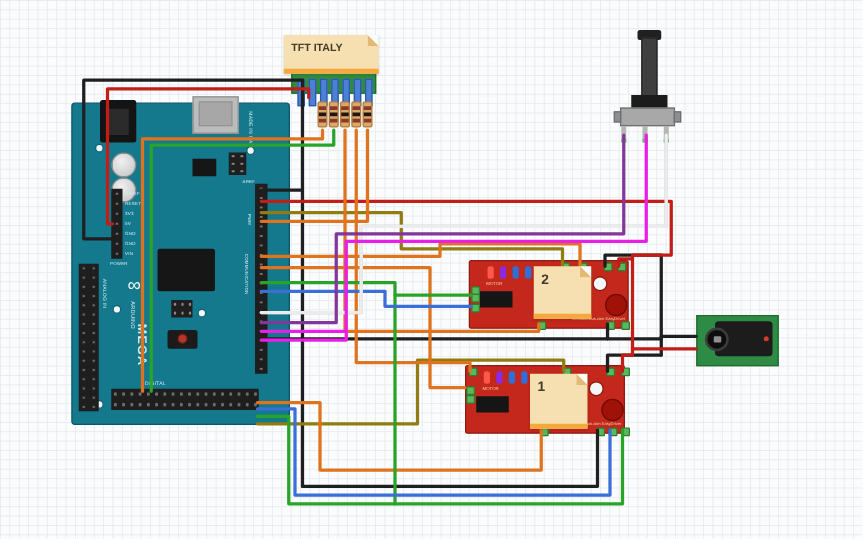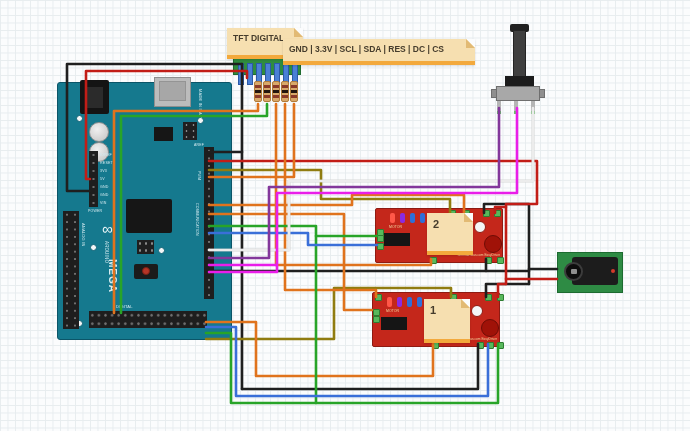--- a/index.html
+++ b/index.html
@@ -267,18 +267,17 @@
     </g>
     <g>
       <polyline class="wpurple" points="499,108 499,187 269,187 269,258 209,258"></polyline>
     </g>
     <g>
       <polyline class="wmagenta" points="517,108 517,193 277,193 277,265 209,265"></polyline>
       <polyline class="wmagenta" points="277,265 277,272 209,272"></polyline>
     </g>
   </svg>
 
-  <div class="note" style="left:227px;top:28px;width:64px;height:22px">TFT DIGITAL</div>
-  <div class="note" style="left:283px;top:39px;width:180px;height:17px">GND | 3.3V | SCL | SDA | RES | DC | CS</div>
+  <div class="note" style="left:227px;top:28px;width:64px;height:22px">TFT ITALY</div>
   <div class="note notenum" style="left:427px;top:213px;width:34px;height:33px">2</div>
   <div class="note notenum" style="left:424px;top:299px;width:34px;height:35px">1</div>
 
 </div>
 
 </body></html>

